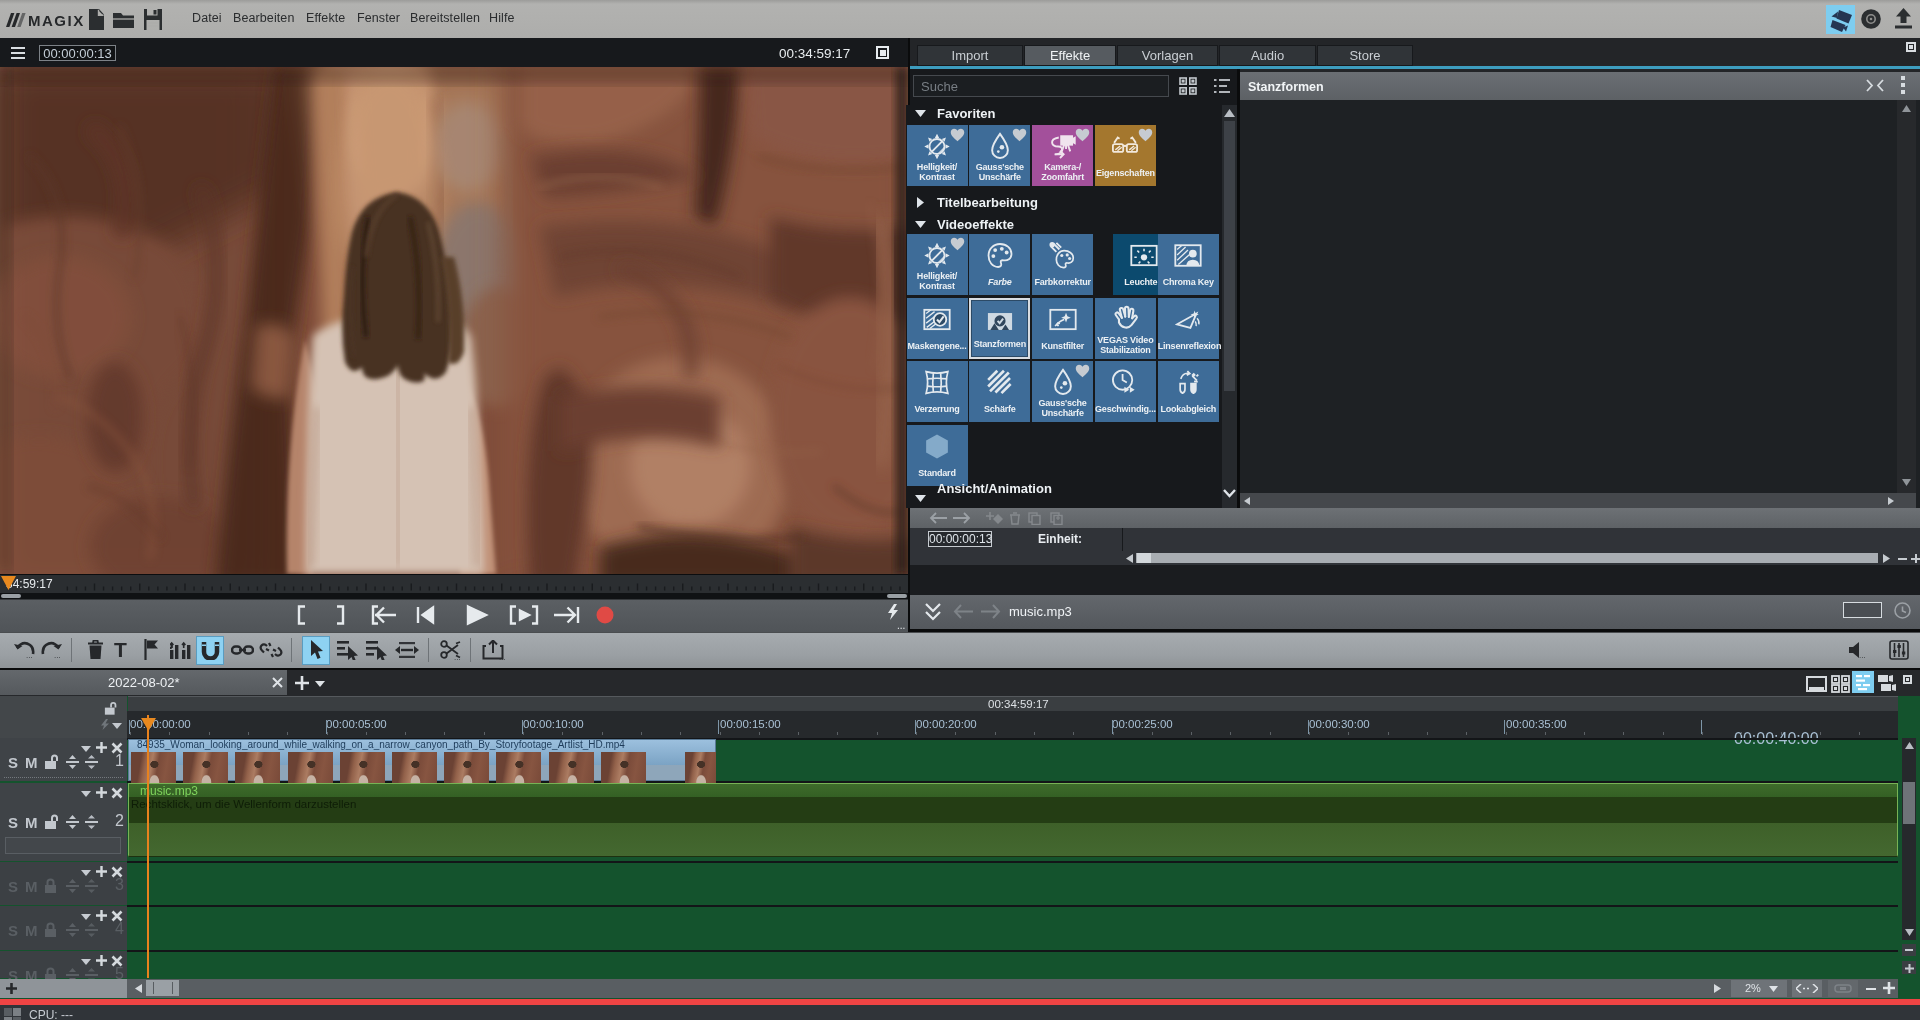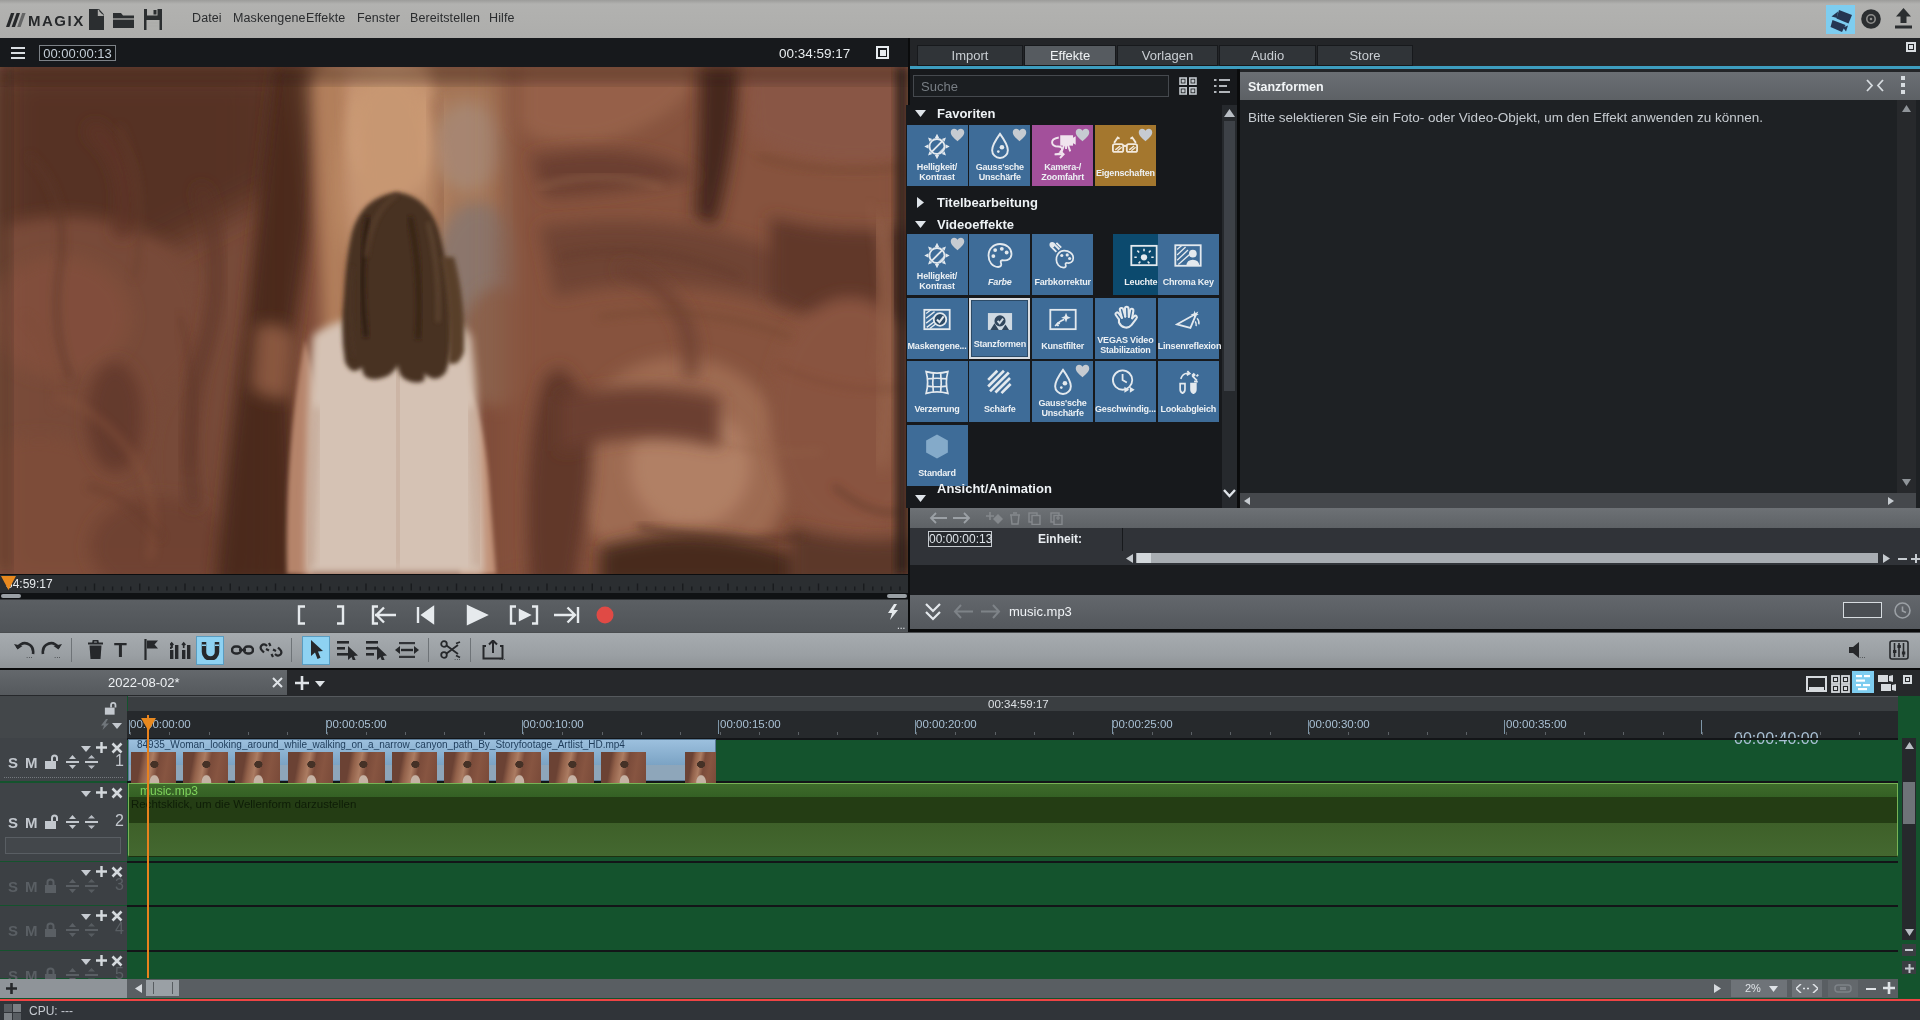--- a/index.html
+++ b/index.html
@@ -45,21 +45,21 @@
 
   <svg class="abs" style="left:144px;top:9px;" width="18" height="21" viewBox="0 0 18 21">
     <path d="M0 0 H18 V21 H0 Z M3 0 V6.5 H13.5 V0 Z M9.5 1 V5.5 H12.5 V1 Z M2.5 11 H15.5 V21 H2.5 Z" fill="#2b2e30" fill-rule="evenodd"></path>
     <path d="M2.5 11 H15.5 V21 H2.5 Z" fill="none"></path>
     <rect x="4" y="13" width="10" height="1.6" fill="#adadab"></rect>
     <rect x="4" y="16.4" width="10" height="1.6" fill="#adadab"></rect>
   </svg>
 
   <div class="abs" style="top:0;left:0;width:100%;height:38px;color:#2a2c2e;font-size:12.5px;letter-spacing:0.1px;">
     <span class="abs" style="left:192px;top:11px;">Datei</span>
-    <span class="abs" style="left:233px;top:11px;">Maskengene</span>
+    <span class="abs" style="left:233px;top:11px;">Bearbeiten</span>
     <span class="abs" style="left:306px;top:11px;">Effekte</span>
     <span class="abs" style="left:357px;top:11px;">Fenster</span>
     <span class="abs" style="left:410px;top:11px;">Bereitstellen</span>
     <span class="abs" style="left:489px;top:11px;">Hilfe</span>
   </div>
 
   <div class="abs" style="left:1826px;top:5px;width:29px;height:29px;background:#7ecdf0;"></div>
   <svg class="abs" style="left:1828px;top:7px;" width="25" height="25" viewBox="0 0 25 25">
     <g fill="#253552">
       <path d="M3.5 9.5 L10 4.5 L9.2 11 Z"></path>
@@ -649,23 +649,20 @@
         <path d="M1 1 L6.5 7 L12 1" stroke="#dfe4e9" stroke-width="2.4" fill="none"></path>
       </svg>
 </div>
 <div class="abs" id="stanzhead" style="left:1240px;top:72px;width:680px;height:28px;background:linear-gradient(#6b6f74,#5d6165);">
   <div class="abs" style="left:8px;top:8px;font-size:12.5px;font-weight:bold;color:#f2f5f7;">Stanzformen</div>
   <svg class="abs" style="left:626px;top:7px;" width="18" height="13" viewBox="0 0 18 13">
         <path d="M1 1 L6 6.5 L1 12 M17 1 L12 6.5 L17 12" stroke="#d7dce0" stroke-width="1.8" fill="none"></path>
       </svg>
   <div class="abs" style="left:661px;top:4px;width:3.5px;height:3.5px;background:#d7dce0;box-shadow:0 7px 0 #d7dce0,0 14px 0 #d7dce0;"></div>
 </div>
-<div class="abs" id="stanzbody" style="left:1240px;top:100px;width:657px;height:393px;background:#1e2124;">
-  <div class="abs" style="left:8px;top:10px;font-size:13.5px;color:#c6cbd0;">Bitte selektieren Sie ein Foto- oder Video-Objekt, um den Effekt anwenden zu können.</div>
-</div>
 <div class="abs" id="stanzvscroll" style="left:1897px;top:100px;width:19px;height:393px;background:#27292c;">
   <svg class="abs" style="left:5px;top:5px;" width="9" height="7" viewBox="0 0 9 7">
         <path d="M4.5 0 L9 7 L0 7 Z" fill="#8f9499"></path>
       </svg>
   <svg class="abs" style="left:5px;top:379px;" width="9" height="7" viewBox="0 0 9 7">
         <path d="M4.5 7 L9 0 L0 0 Z" fill="#8f9499"></path>
       </svg>
 </div>
 <div class="abs" id="stanzhscroll" style="left:1240px;top:493px;width:676px;height:15px;background:#45484c;">
   <svg class="abs" style="left:4px;top:4px;" width="6" height="8" viewBox="0 0 6 8">
@@ -1240,21 +1237,21 @@
     <div class="abs" style="left:1737px;top:1px;width:14px;height:17px;">
           <div class="abs" style="left:2px;top:8px;width:10px;height:2.4px;background:#dfe3e7;"></div>
         </div>
     <div class="abs" style="left:1755px;top:1px;width:14px;height:17px;">
           <svg class="abs" style="left:1px;top:2px;" width="12" height="12" viewBox="0 0 12 12">
             <path d="M6 0 V12 M0 6 H12" stroke="#dfe3e7" stroke-width="2.6"></path>
           </svg>
         </div>
   </div>
 </div>
-<div class="abs" id="statusbar" style="left:0;top:999px;width:1920px;height:21px;background:#303439;border-top:2px solid #ef4444;padding-left:12px;">
+<div class="abs" id="statusbar" style="left:0;top:999px;width:1920px;height:21px;background:#303439;border-top:6px solid #ef4444;padding-left:12px;">
   <div class="abs" style="left:4px;top:3px;width:8px;height:8px;background:#585d62;"></div>
   <div class="abs" style="left:13px;top:3px;width:8px;height:8px;background:#7b8085;"></div>
   <div class="abs" style="left:4px;top:12px;width:8px;height:8px;background:#7b8085;"></div>
   <div class="abs" style="left:13px;top:12px;width:8px;height:8px;background:#585d62;"></div>
   <div class="abs" style="left:29px;top:3px;font-size:12px;color:#c6cbd1;">CPU: ---</div>
 </div>
 
 </div>
 
 </body></html>

